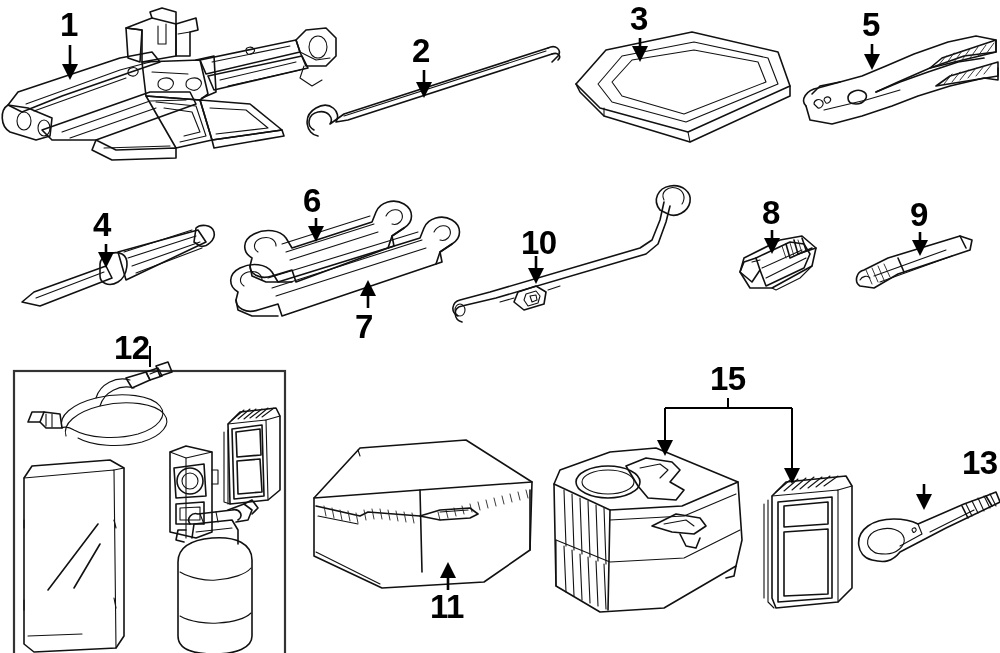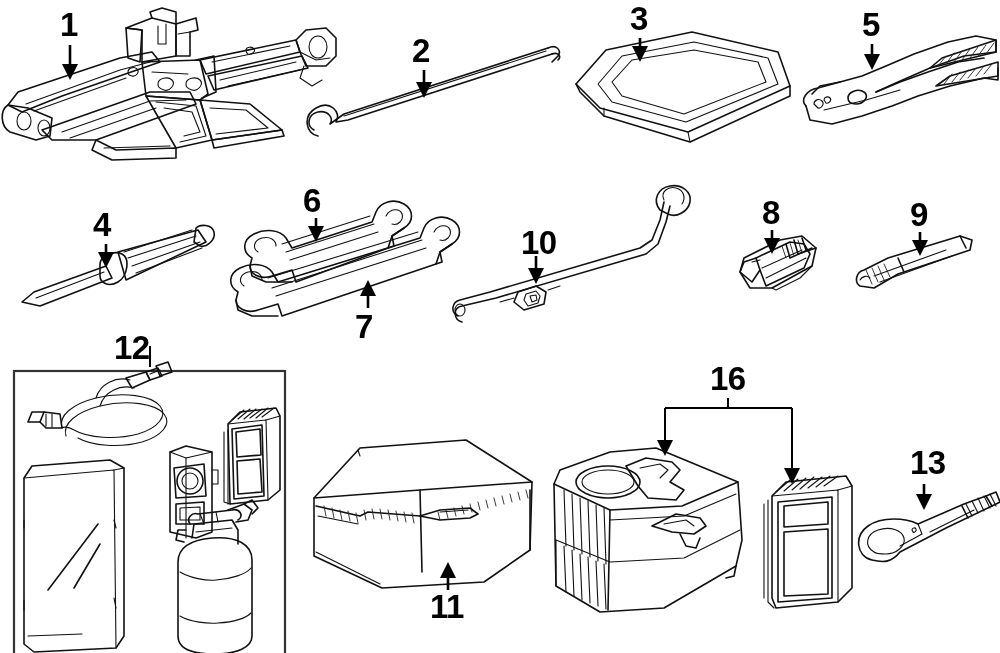--- a/index.html
+++ b/index.html
@@ -490,16 +490,16 @@
   <div class="callout" style="left:630px; top:2px;">3</div>
   <div class="callout" style="left:93px;  top:208px;">4</div>
   <div class="callout" style="left:862px; top:8px;">5</div>
   <div class="callout" style="left:303px; top:184px;">6</div>
   <div class="callout" style="left:355px; top:310px;">7</div>
   <div class="callout" style="left:762px; top:196px;">8</div>
   <div class="callout" style="left:910px; top:198px;">9</div>
   <div class="callout" style="left:521px; top:220px;margin-top:6px;">10</div>
   <div class="callout" style="left:430px; top:590px;text-align:center;">11</div>
   <div class="callout" style="left:114px; top:331px;">12</div>
-  <div class="callout" style="left:910px; top:446px;">13</div>
-  <div class="callout" style="left:710px; top:362px;">16</div>
+  <div class="callout" style="left:962px; top:446px;">13</div>
+  <div class="callout" style="left:710px; top:362px;">15</div>
 
 </div>
 
 </body></html>

